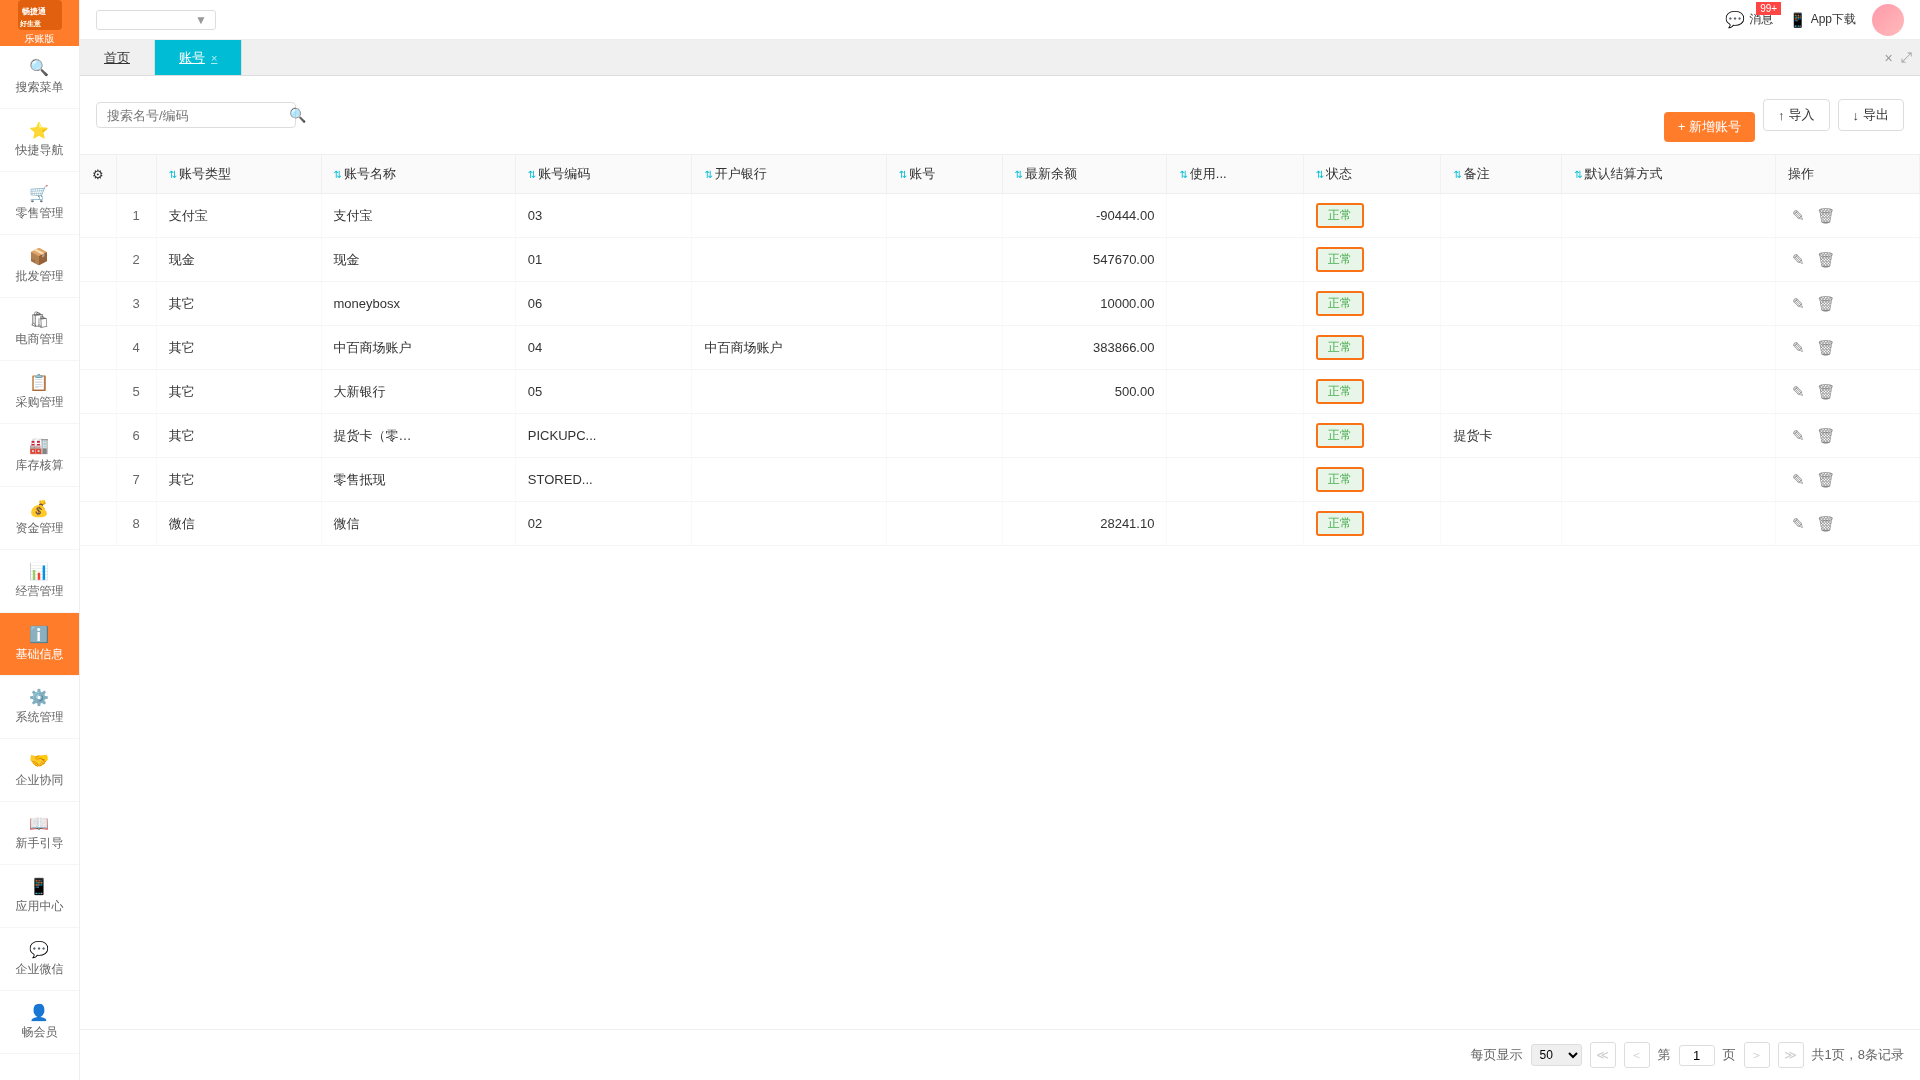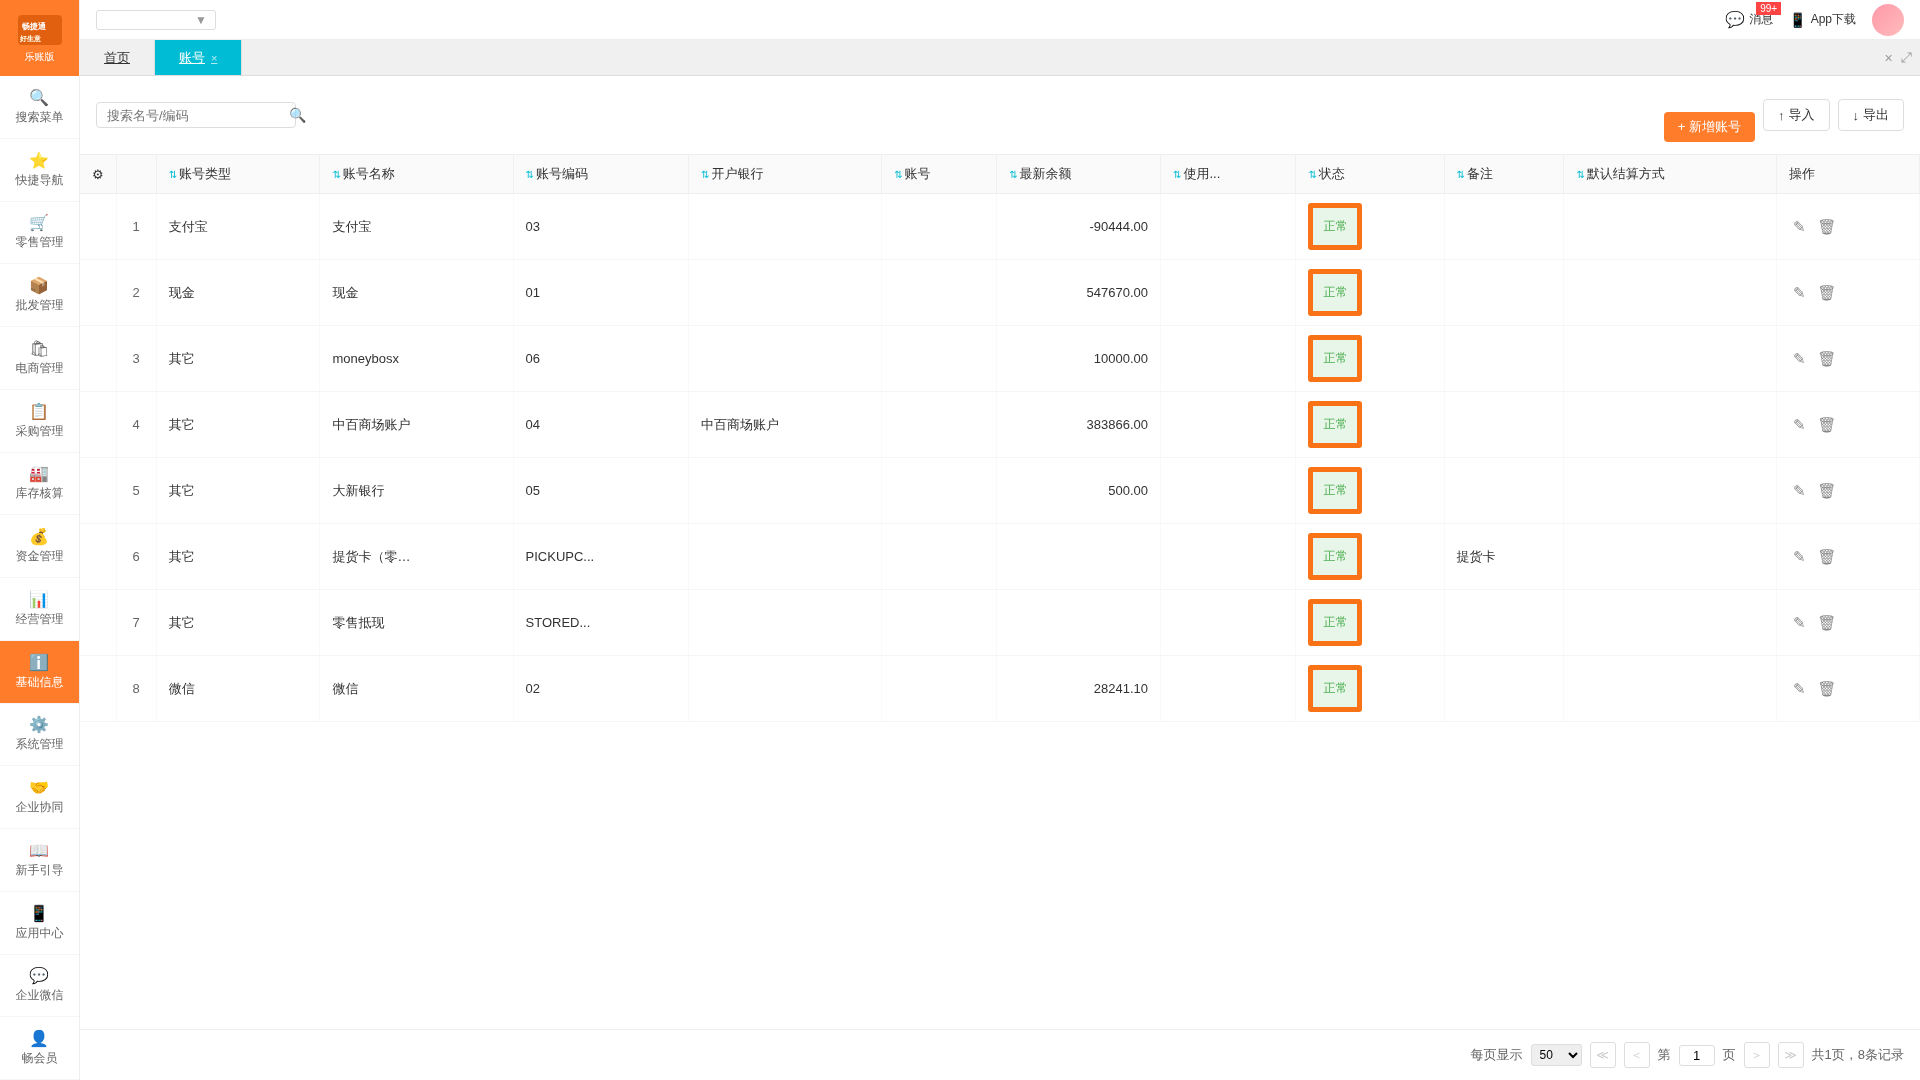--- a/index.html
+++ b/index.html
@@ -16,21 +16,21 @@
       flex-shrink: 0;
     }
     .sidebar-logo {
       width: 100%;
       background: #ff7c2b;
       padding: 8px;
       display: flex;
       flex-direction: column;
       align-items: center;
       justify-content: center;
-      height: 76px;
+      height: 46px;
     }
     .sidebar-logo-img {
       width: 50px;
       height: 36px;
       background: #ff7c2b;
       display: flex;
       align-items: center;
       justify-content: center;
       color: #fff;
       font-size: 10px;
@@ -266,26 +266,26 @@
     }
     th .sort-icon { color: #00bcd4; font-size: 10px; margin-right: 2px; }
     td {
       padding: 9px 12px;
       color: #333;
       border-bottom: 1px solid #f5f5f5;
       border-right: 1px solid #f9f9f9;
     }
     .status-badge {
       display: inline-block;
-      padding: 10px 10px;
+      padding: 2px 10px;
       border-radius: 3px;
       font-size: 12px;
       background: #e8f5e9;
       color: #4caf50;
-      border: 5px solid #f97316;
+      border: 2px solid #f97316;
     }
     .op-btn {
       background: none;
       border: none;
       cursor: pointer;
       color: #888;
       font-size: 15px;
       padding: 2px 4px;
     }
     .settings-col { width: 30px; text-align: center; }

